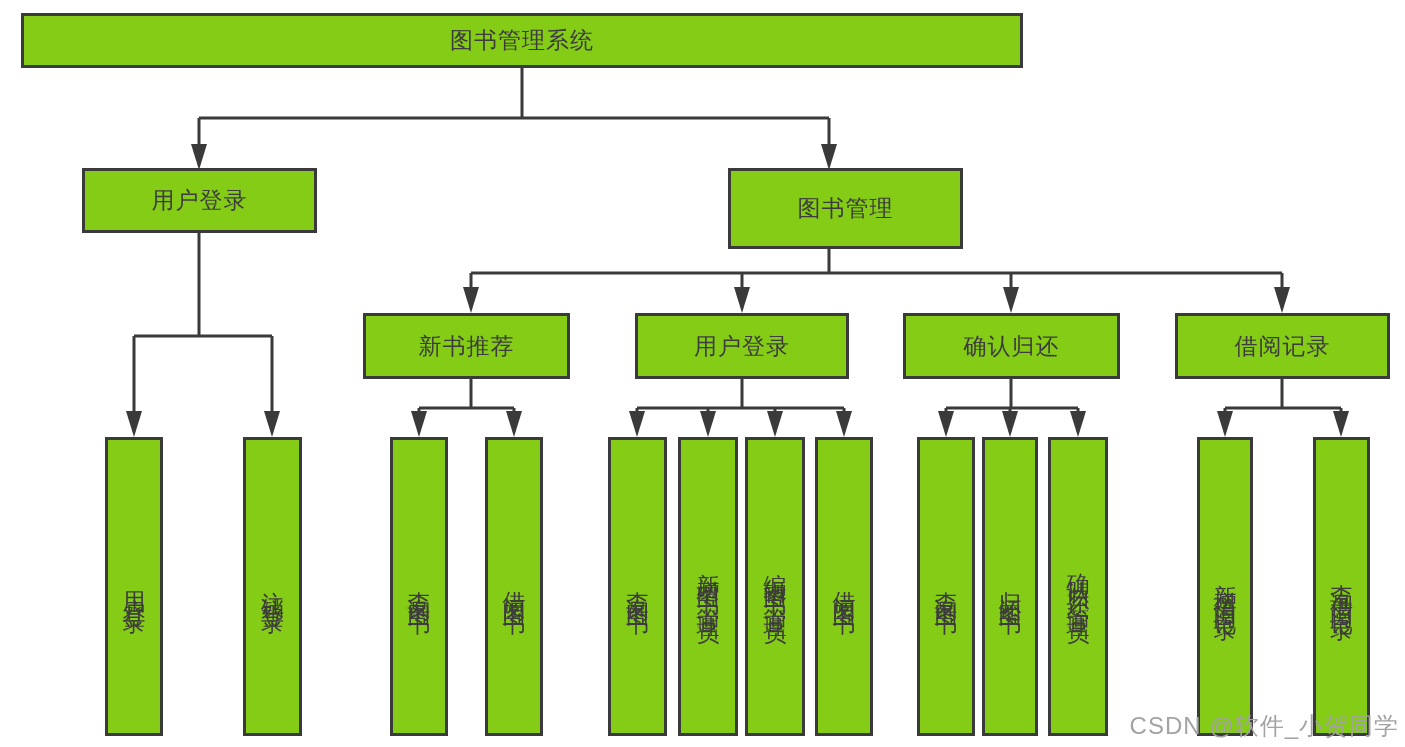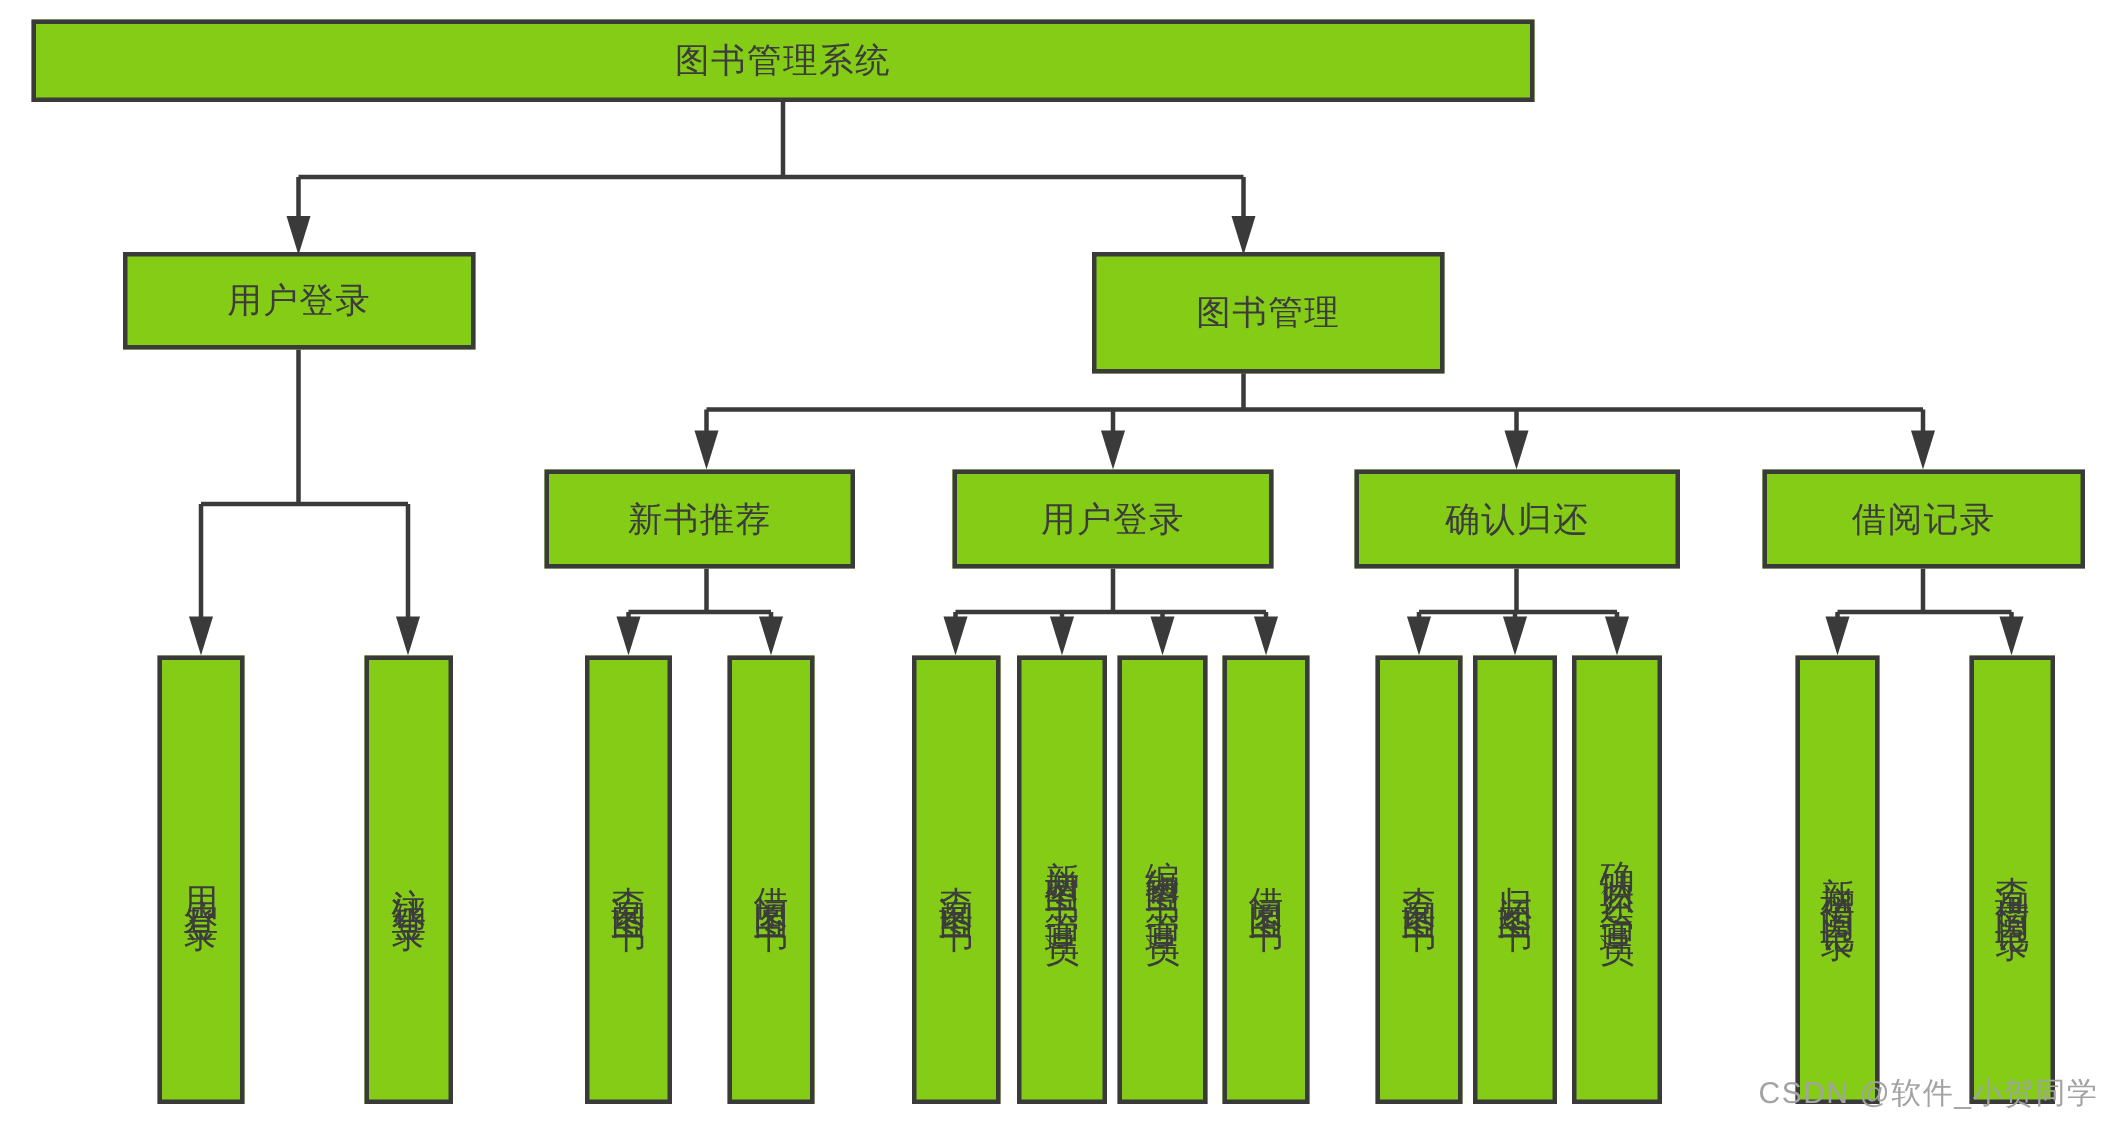--- a/index.html
+++ b/index.html
@@ -45,21 +45,21 @@
     fill:none;
   }
   #connectors polygon{
     fill:#3a3a3a;
     stroke:none;
   }
   #watermark{
     position:absolute;
     right:6px;
     bottom:5px;
-    font-size:20px;
+    font-size:24px;
     color:#a3a3a3;
     letter-spacing:1px;
     z-index:5;
     text-align:center;
   }
   
   #n-root      {left:21px;  top:13px;  width:1002px; height:55px;}
   #n-login     {left:82px;  top:168px; width:235px;  height:65px;}
   #n-mgmt      {left:728px; top:168px; width:235px;  height:81px;}
   #n-newbook   {left:363px; top:313px; width:207px;  height:66px;}

